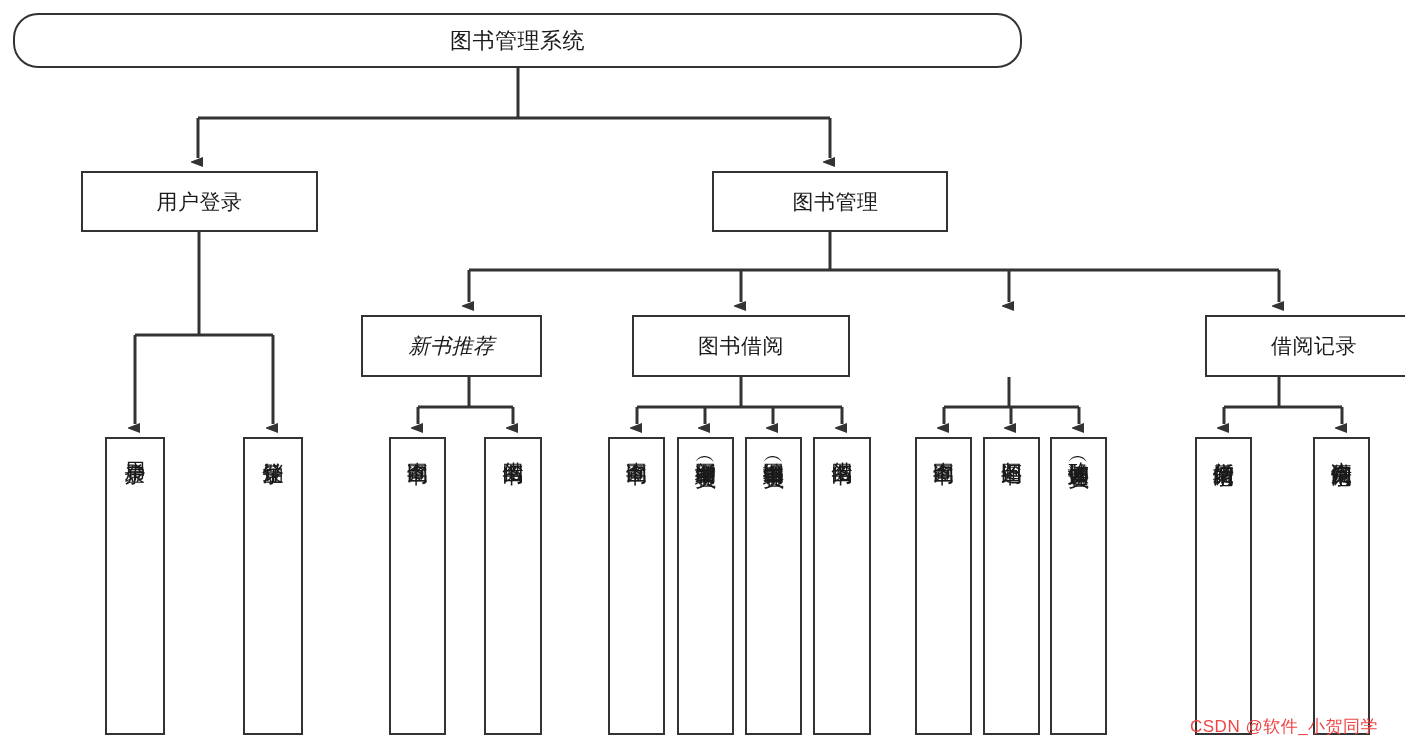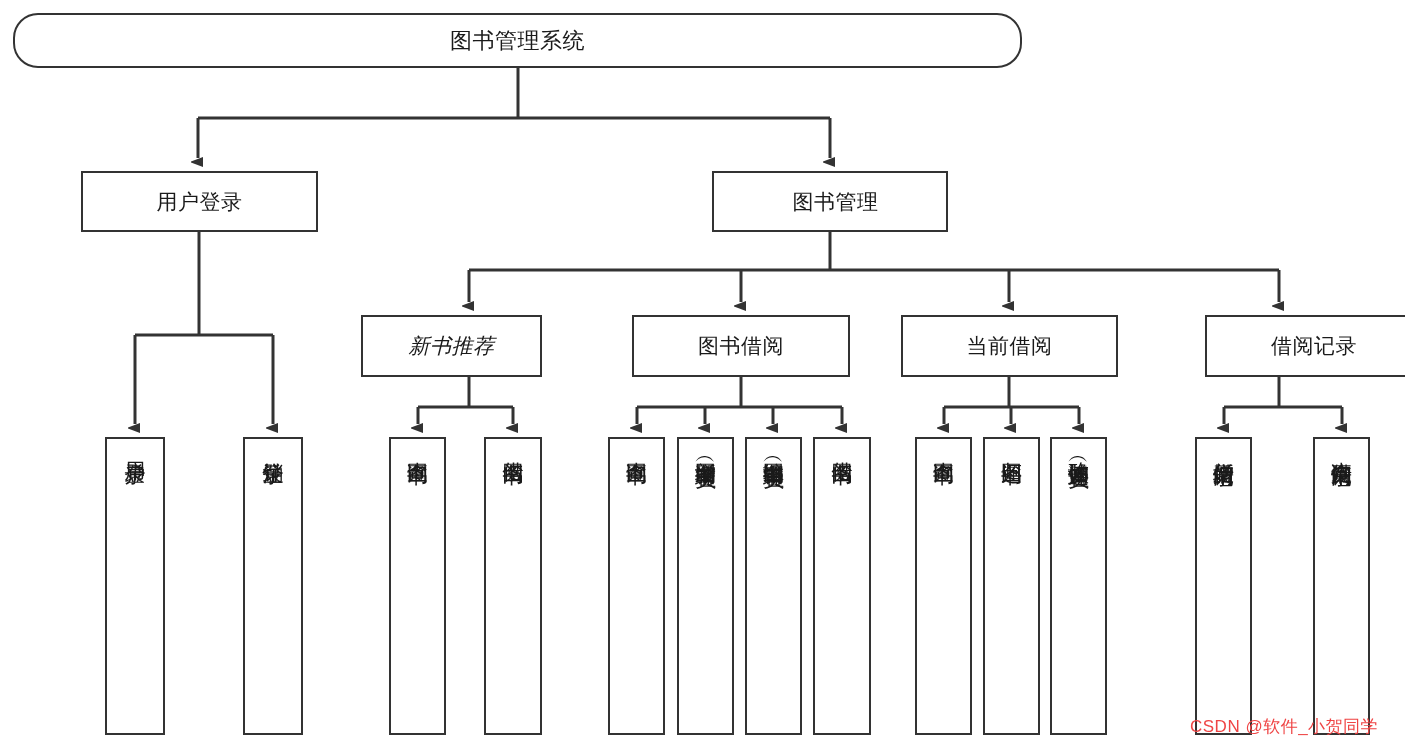--- a/index.html
+++ b/index.html
@@ -134,23 +134,20 @@
   <div class="node horiz" style="left:712px; top:171px; width:236px; height:61px;padding-left:11px;">
     <span class="label">图书管理</span>
   </div>
 
   <div class="node horiz" style="left:361px; top:315px; width:181px; height:62px;font-style:italic;">
     <span class="label">新书推荐</span>
   </div>
   <div class="node horiz" style="left:632px; top:315px; width:218px; height:62px;">
     <span class="label">图书借阅</span>
   </div>
-  <div class="node horiz" style="left:901px; top:315px; width:217px; height:62px;">
-    <span class="label">当前借阅</span>
-  </div>
   <div class="node horiz" style="left:1170px; top:315px; width:218px; height:62px;margin-left:35px;">
     <span class="label">借阅记录</span>
   </div>
 
   <div class="node vert" style="left:105px; top:437px; width:60px; height:298px;">
     <span class="label">用户登录</span>
   </div>
   <div class="node vert" style="left:243px; top:437px; width:60px; height:298px;">
     <span class="label">注销登录</span>
   </div>

